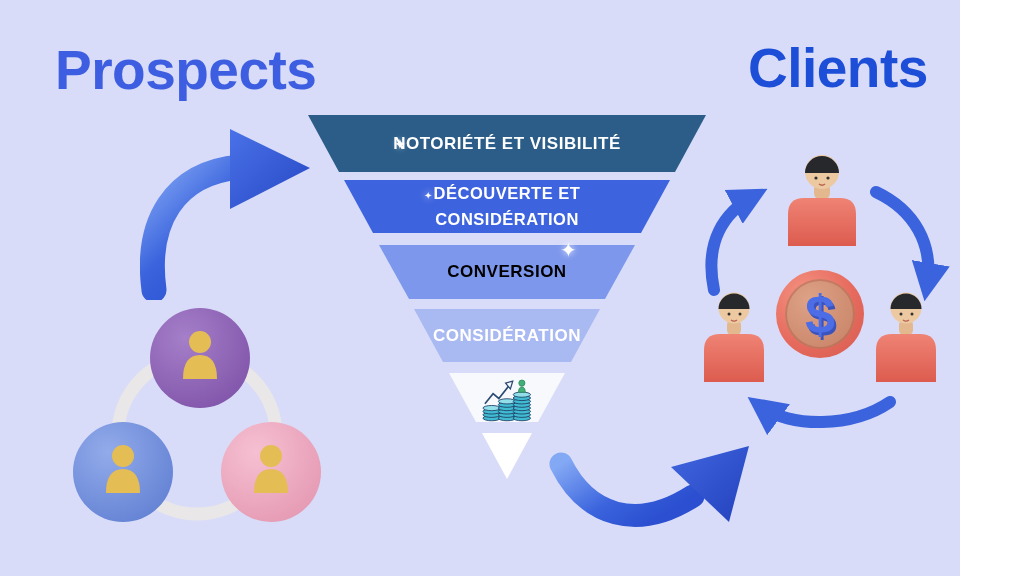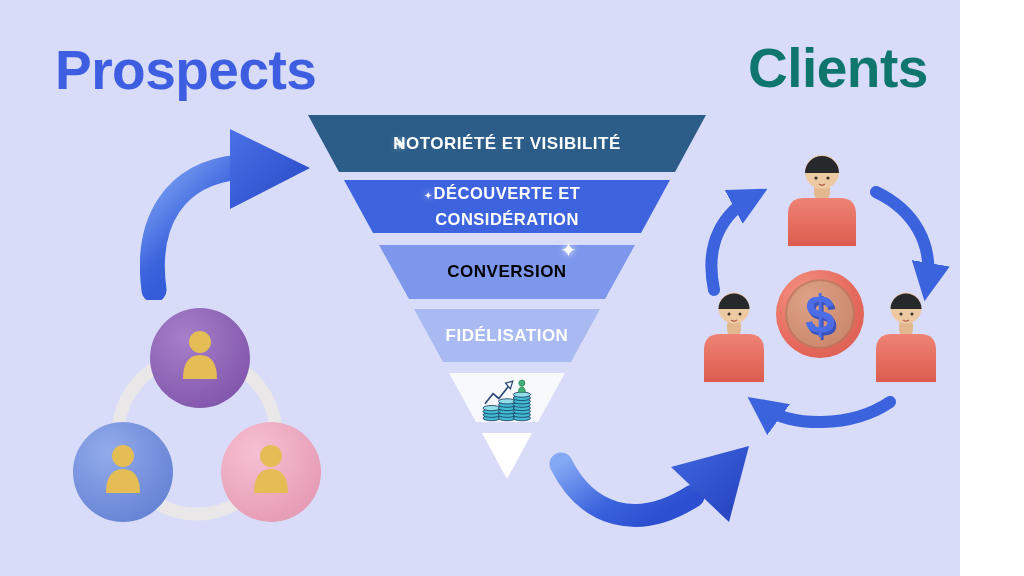--- a/index.html
+++ b/index.html
@@ -44,34 +44,34 @@
           box-shadow:inset 0 0 0 2px rgba(178,92,72,0.45); }
   .coin-dollar { position:relative; font-size:54px; font-weight:700; color:#4c6de6;
           text-shadow:2px 3px 0 #3a53bd; line-height:1; }
 </style>
 </head>
 <body>
 
 <div class="canvas" style="background-color: rgb(216, 220, 248);">
 
   <div class="big-title title-left" style="color: rgb(62, 94, 226);">Prospects</div>
-  <div class="big-title title-right" style="color: #0f766e;">Clients</div>
+  <div class="big-title title-right" style="color: #1d4ed8;">Clients</div>
 
   <div class="funnel">
     <div class="stage s1" style="background-color: rgb(61, 99, 222);">
       <span class="stage-label" style="color: rgb(255, 255, 255);">DÉCOUVERTE ET CONSIDÉRATION</span>
     </div>
     <div class="stage s0" style="background-color: rgb(43, 93, 136);">
       <span class="stage-label" style="color: rgb(255, 255, 255);">NOTORIÉTÉ ET VISIBILITÉ</span>
     </div>
     <div class="stage s2" style="background-color: rgb(125, 151, 236);">
       <span class="stage-label" style="color: #000000;">CONVERSION</span>
     </div>
     <div class="stage s3" style="background-color: rgb(169, 185, 241);">
-      <span class="stage-label" style="color: rgb(255, 255, 255);">FIDÉLISATION</span>
+      <span class="stage-label" style="color: rgb(255, 255, 255);">CONSIDÉRATION</span>
     </div>
     <div class="stage s4" style="background-color: rgb(248, 249, 253);">
 
       <svg width="54" height="48" viewBox="0 0 56 50">
         <g stroke="#1d3f66" stroke-width="0.9">
           <ellipse cx="12" cy="46" rx="9" ry="2.7" fill="#41bbd1"></ellipse>
           <ellipse cx="12" cy="42.5" rx="9" ry="2.7" fill="#41bbd1"></ellipse>
           <ellipse cx="12" cy="39" rx="9" ry="2.7" fill="#41bbd1"></ellipse>
           <ellipse cx="12" cy="35.5" rx="9" ry="2.7" fill="#92dfe9"></ellipse>
           <ellipse cx="28" cy="46" rx="9" ry="2.7" fill="#41bbd1"></ellipse>

